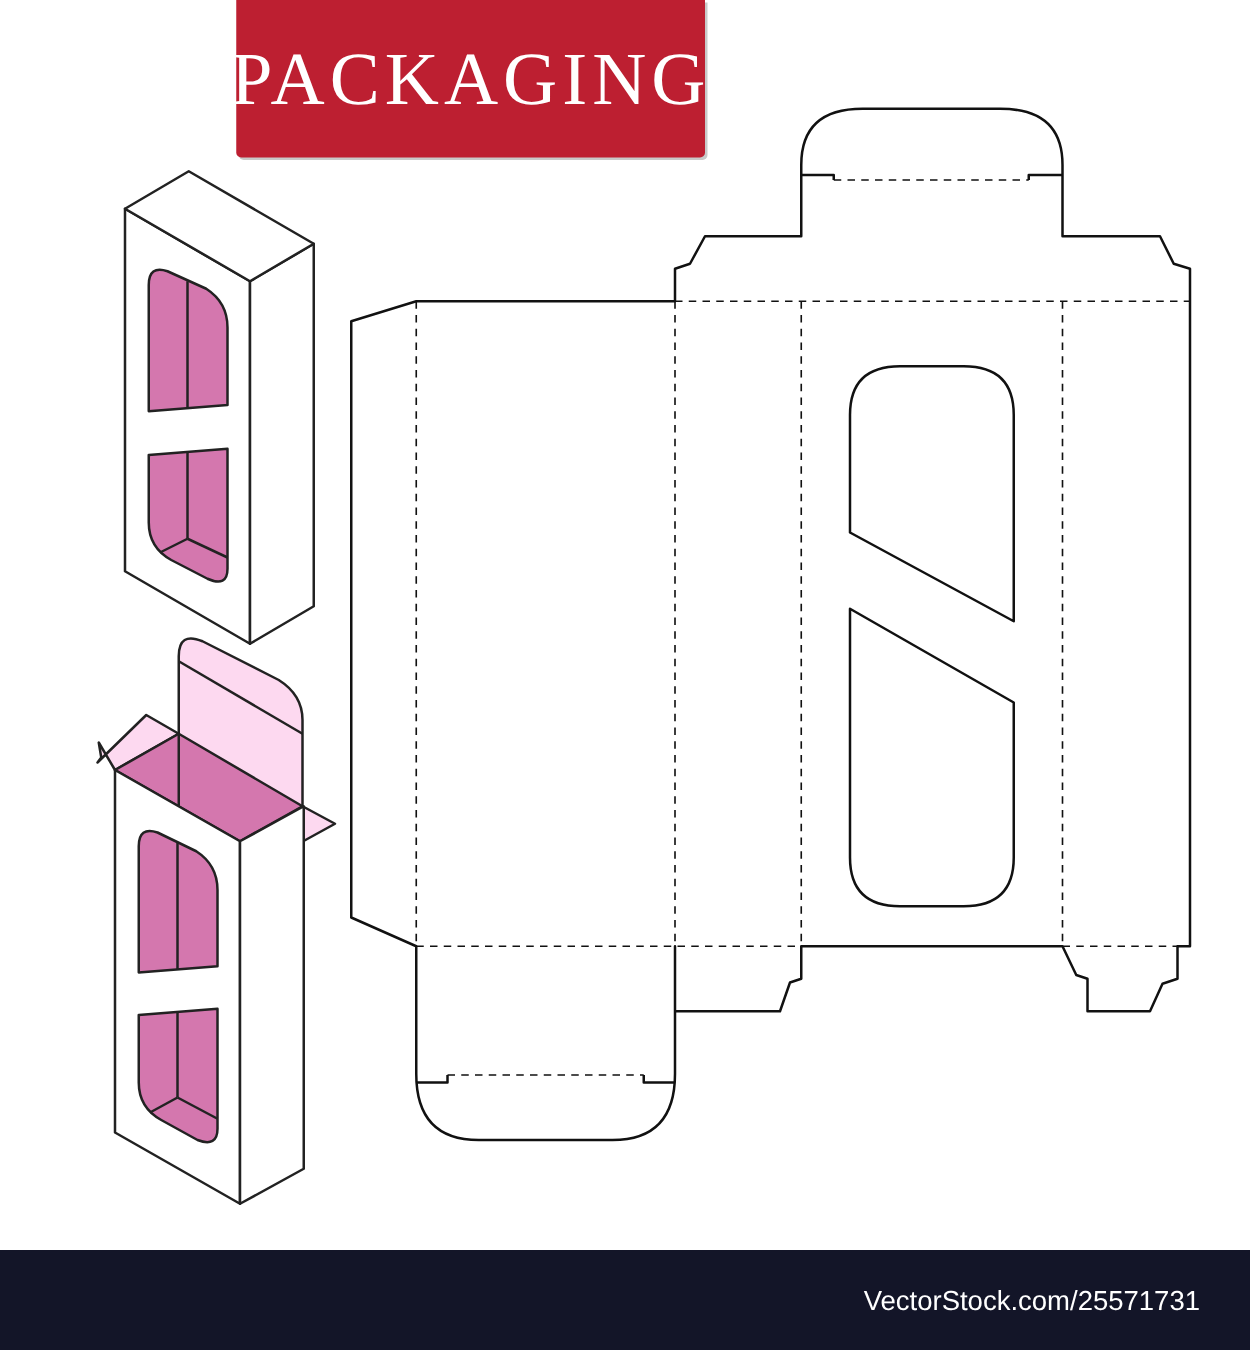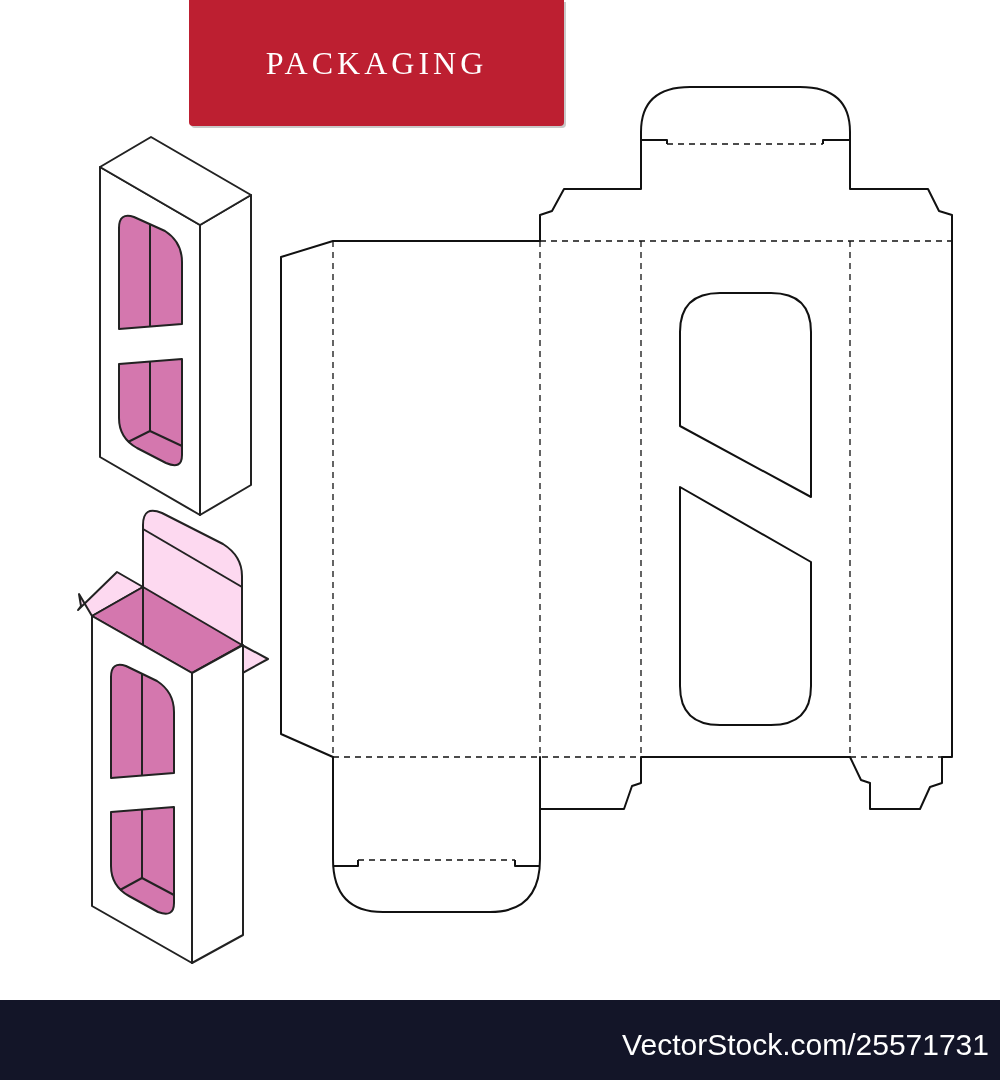--- a/index.html
+++ b/index.html
@@ -1,25 +1,25 @@
 <!DOCTYPE html>
 <html><head>
 <meta charset="utf-8">
 <style>
   html, body { margin: 0; padding: 0; }
   body { width: 1000px; height: 1080px; background: #ffffff; position: relative; overflow: hidden; font-family: "Liberation Sans", sans-serif; }
   #stage { position: absolute; left: 0; top: 0; width: 1000px; height: 1000px; }
   .title-badge { position: absolute; left: 189px; top: 0; width: 375px; height: 126px; background: #bd1f31; border-radius: 0 0 4px 4px; box-shadow: 2px 2px 0 #c9c9c9; display: flex; align-items: center; justify-content: center; }
-  .title-badge span { color: #ffffff; font-family: "Liberation Serif", "DejaVu Serif", serif; font-size: 32px; letter-spacing: 4px; }
+  .title-badge span { color: #ffffff; font-family: "Liberation Serif", "DejaVu Serif", serif; font-size: 60px; letter-spacing: 4px; }
   .footer { position: absolute; left: 0; top: 1000px; width: 1000px; height: 80px; background: #131528; color: #fff; }
   .brand { position: absolute; left: 30px; top: 22px; font-size: 34px; letter-spacing: -1px; }
   .brand .light { font-weight: normal; }
   .brand .bold { font-weight: bold; }
   .brand sup { font-size: 12px; vertical-align: top; position: relative; top: 2px; }
-  .ref { position: absolute; right: 11px; top: 28px; font-size: 30px; }
+  .ref { position: absolute; right: 40px; top: 28px; font-size: 22px; }
   svg { position: absolute; left: 0; top: 0; }
 </style>
 </head>
 <body>
 
 <div id="stage">
   <div class="title-badge">
     <span>PACKAGING</span>
   </div>
 

